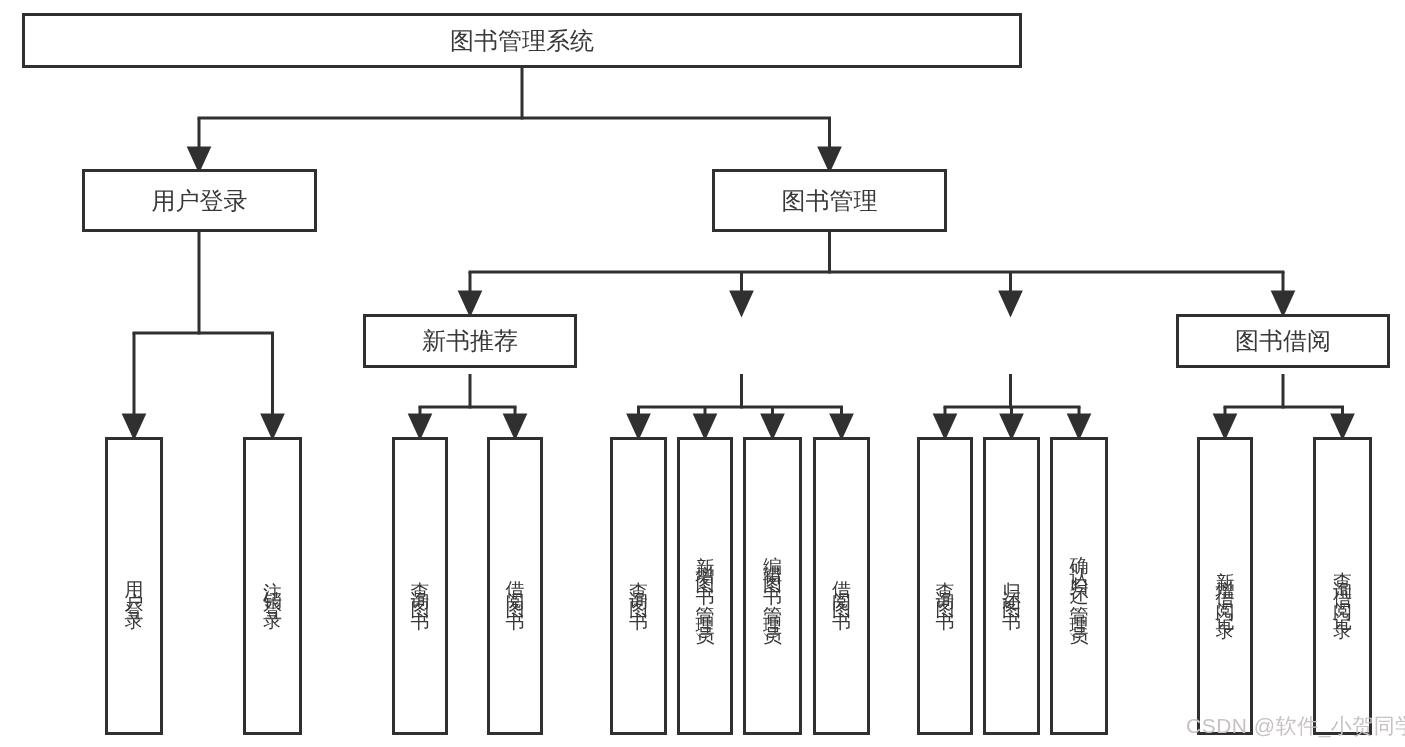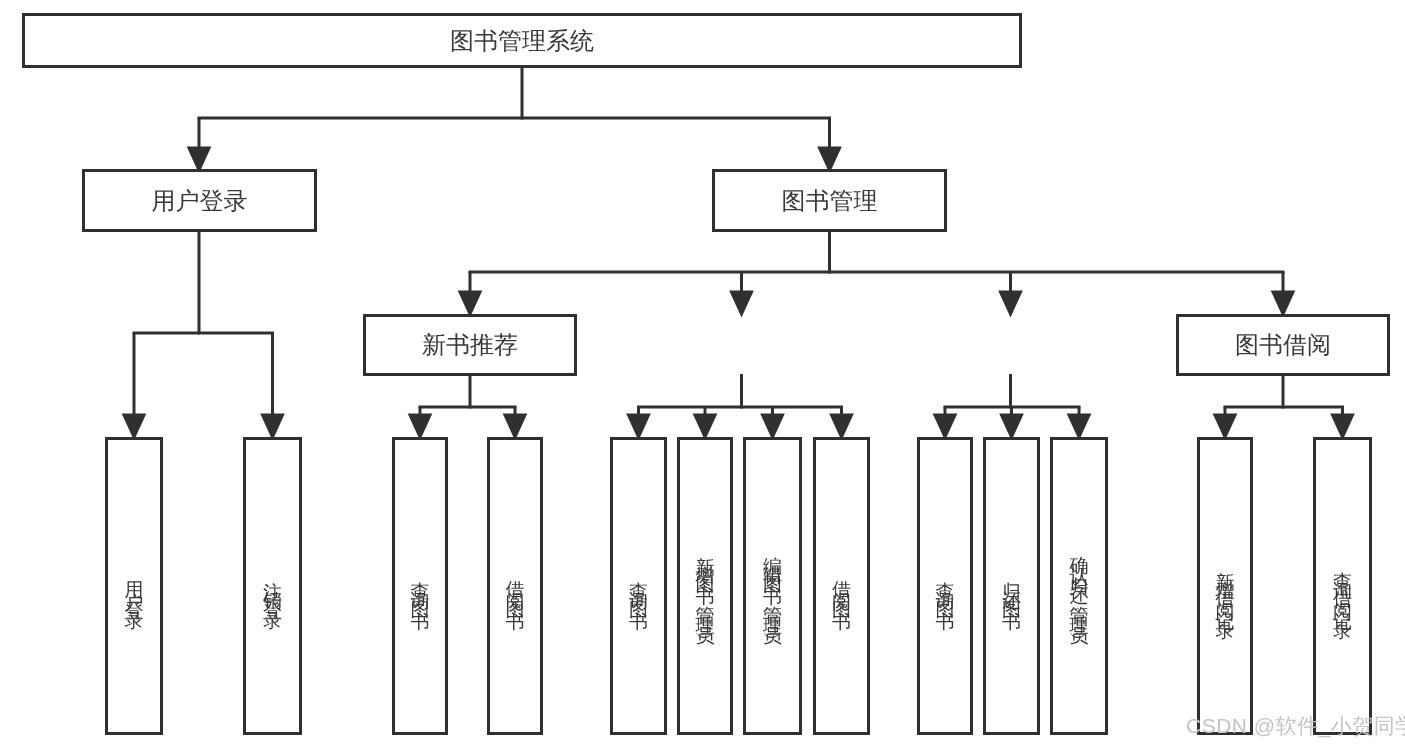--- a/index.html
+++ b/index.html
@@ -26,21 +26,21 @@
     text-align: center;
   }
   .leaf {
     writing-mode: vertical-rl;
     text-orientation: mixed;
     letter-spacing: 10px;
     font-size: 19px;
     top: 437px;
     height: 298px;
   }
-  .lvl3 { top: 314px; height: 62px; }
+  .lvl3 { top: 314px; height: 54px; }
   .watermark {
     position: absolute;
     left: 1186px;
     top: 712px;
     font-size: 21px;
     color: #c8c2c2;
     letter-spacing: 0.5px;
     white-space: nowrap;
     z-index: 3;
   }

